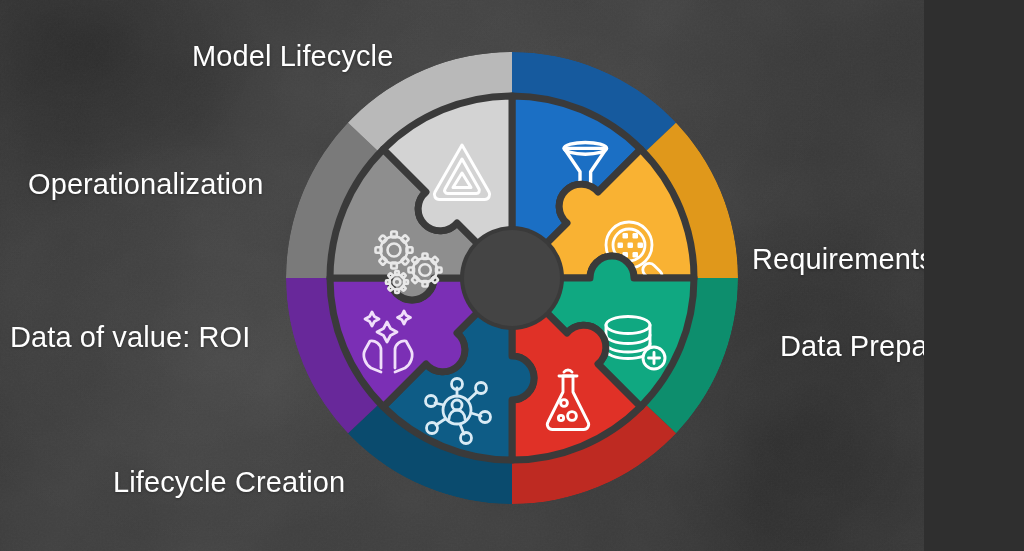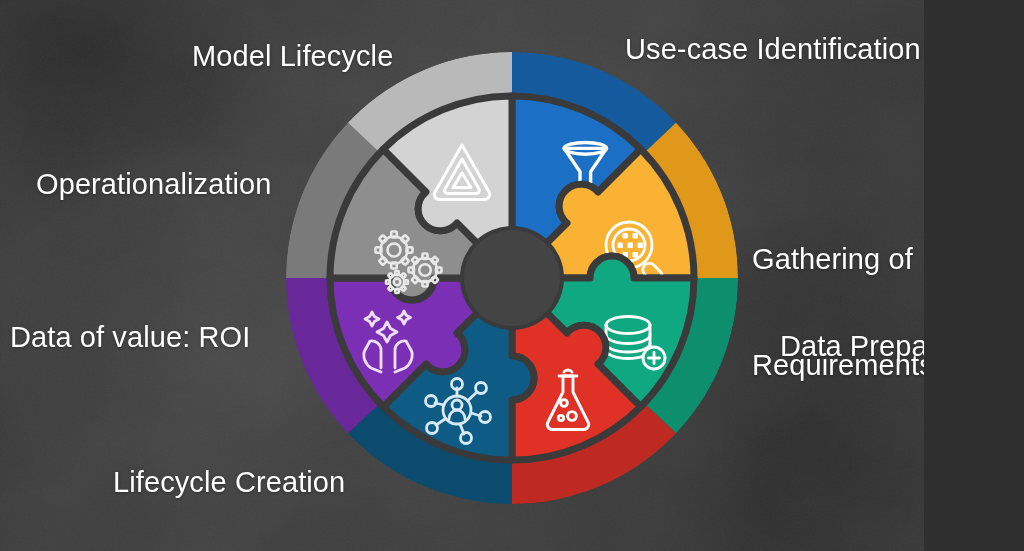--- a/index.html
+++ b/index.html
@@ -42,21 +42,21 @@
     color: #ffffff;
     font-size: 29px;
     font-weight: 400;
     letter-spacing: 0.1px;
     line-height: 1.22;
     white-space: pre;
     text-shadow: 0 1px 3px rgba(0,0,0,0.35);
   }
   .lbl-model-lifecycle   { left: 192px;  top: 39px;  }
   .lbl-usecase           { left: 625px;  top: 32px;  }
-  .lbl-operationalization{ left: 36px;   top: 167px; }
+  .lbl-operationalization{ left: 28px;   top: 167px; }
   .lbl-gathering         { left: 752px;  top: 171px; }
   .lbl-proof             { left: 10px;   top: 320px; }
   .lbl-data-prep         { left: 780px;  top: 329px; }
   .lbl-insights          { left: 113px;  top: 465px; }
   .lbl-modeling          { left: 646px;  top: 464px; }
 </style>
 </head>
 <body>
 
 <div id="stage">
@@ -314,26 +314,24 @@
       </g>
     </g>
 
     <circle cx="226" cy="226" r="52" fill="#3a3a3a"></circle>
     <circle cx="226" cy="226" r="48" fill="#444444"></circle>
   </svg>
   </div>
 
   <div class="label lbl-model-lifecycle">Model Lifecycle</div>
 
-  <div class="label lbl-usecase">Use-case Identification</div>
 
   <div class="label lbl-operationalization">Operationalization</div>
 
   <div class="label lbl-gathering">
-    <div>Gathering of</div>
     <div>Requirements</div>
   </div>
 
   <div class="label lbl-proof">Data of value: ROI</div>
 
   <div class="label lbl-data-prep">Data Preparation</div>
 
   <div class="label lbl-insights">Lifecycle Creation</div>
 
 

